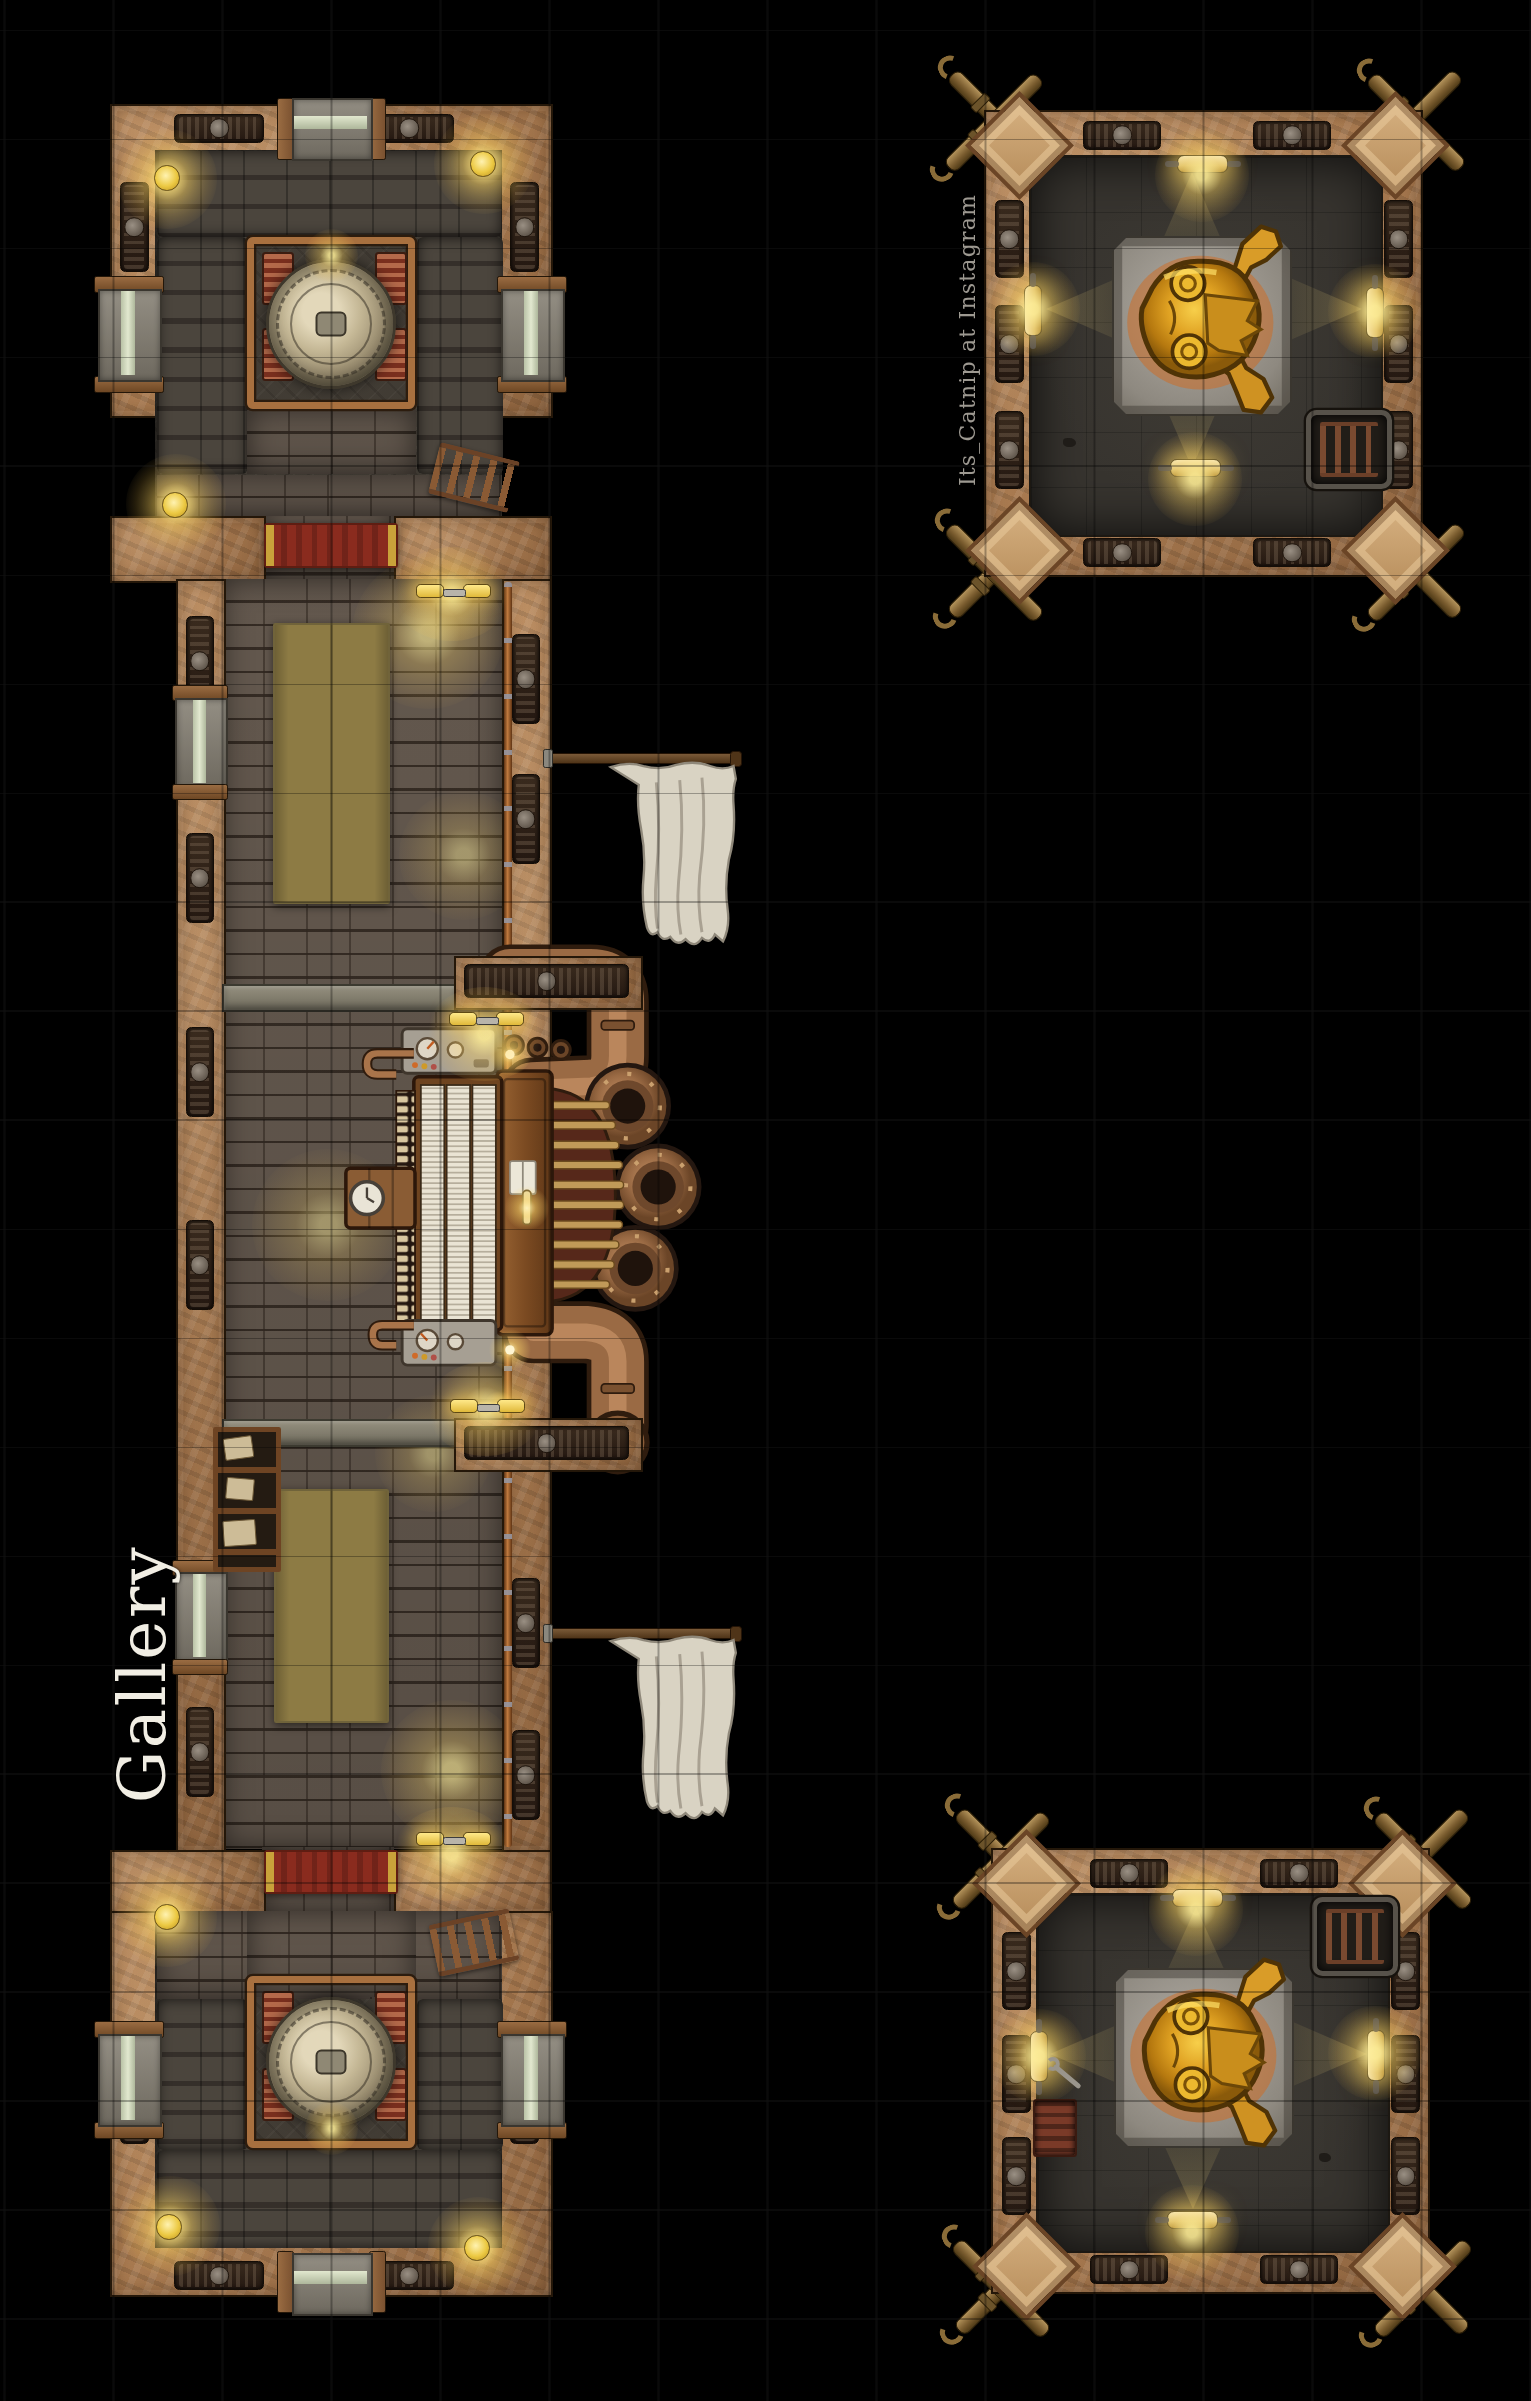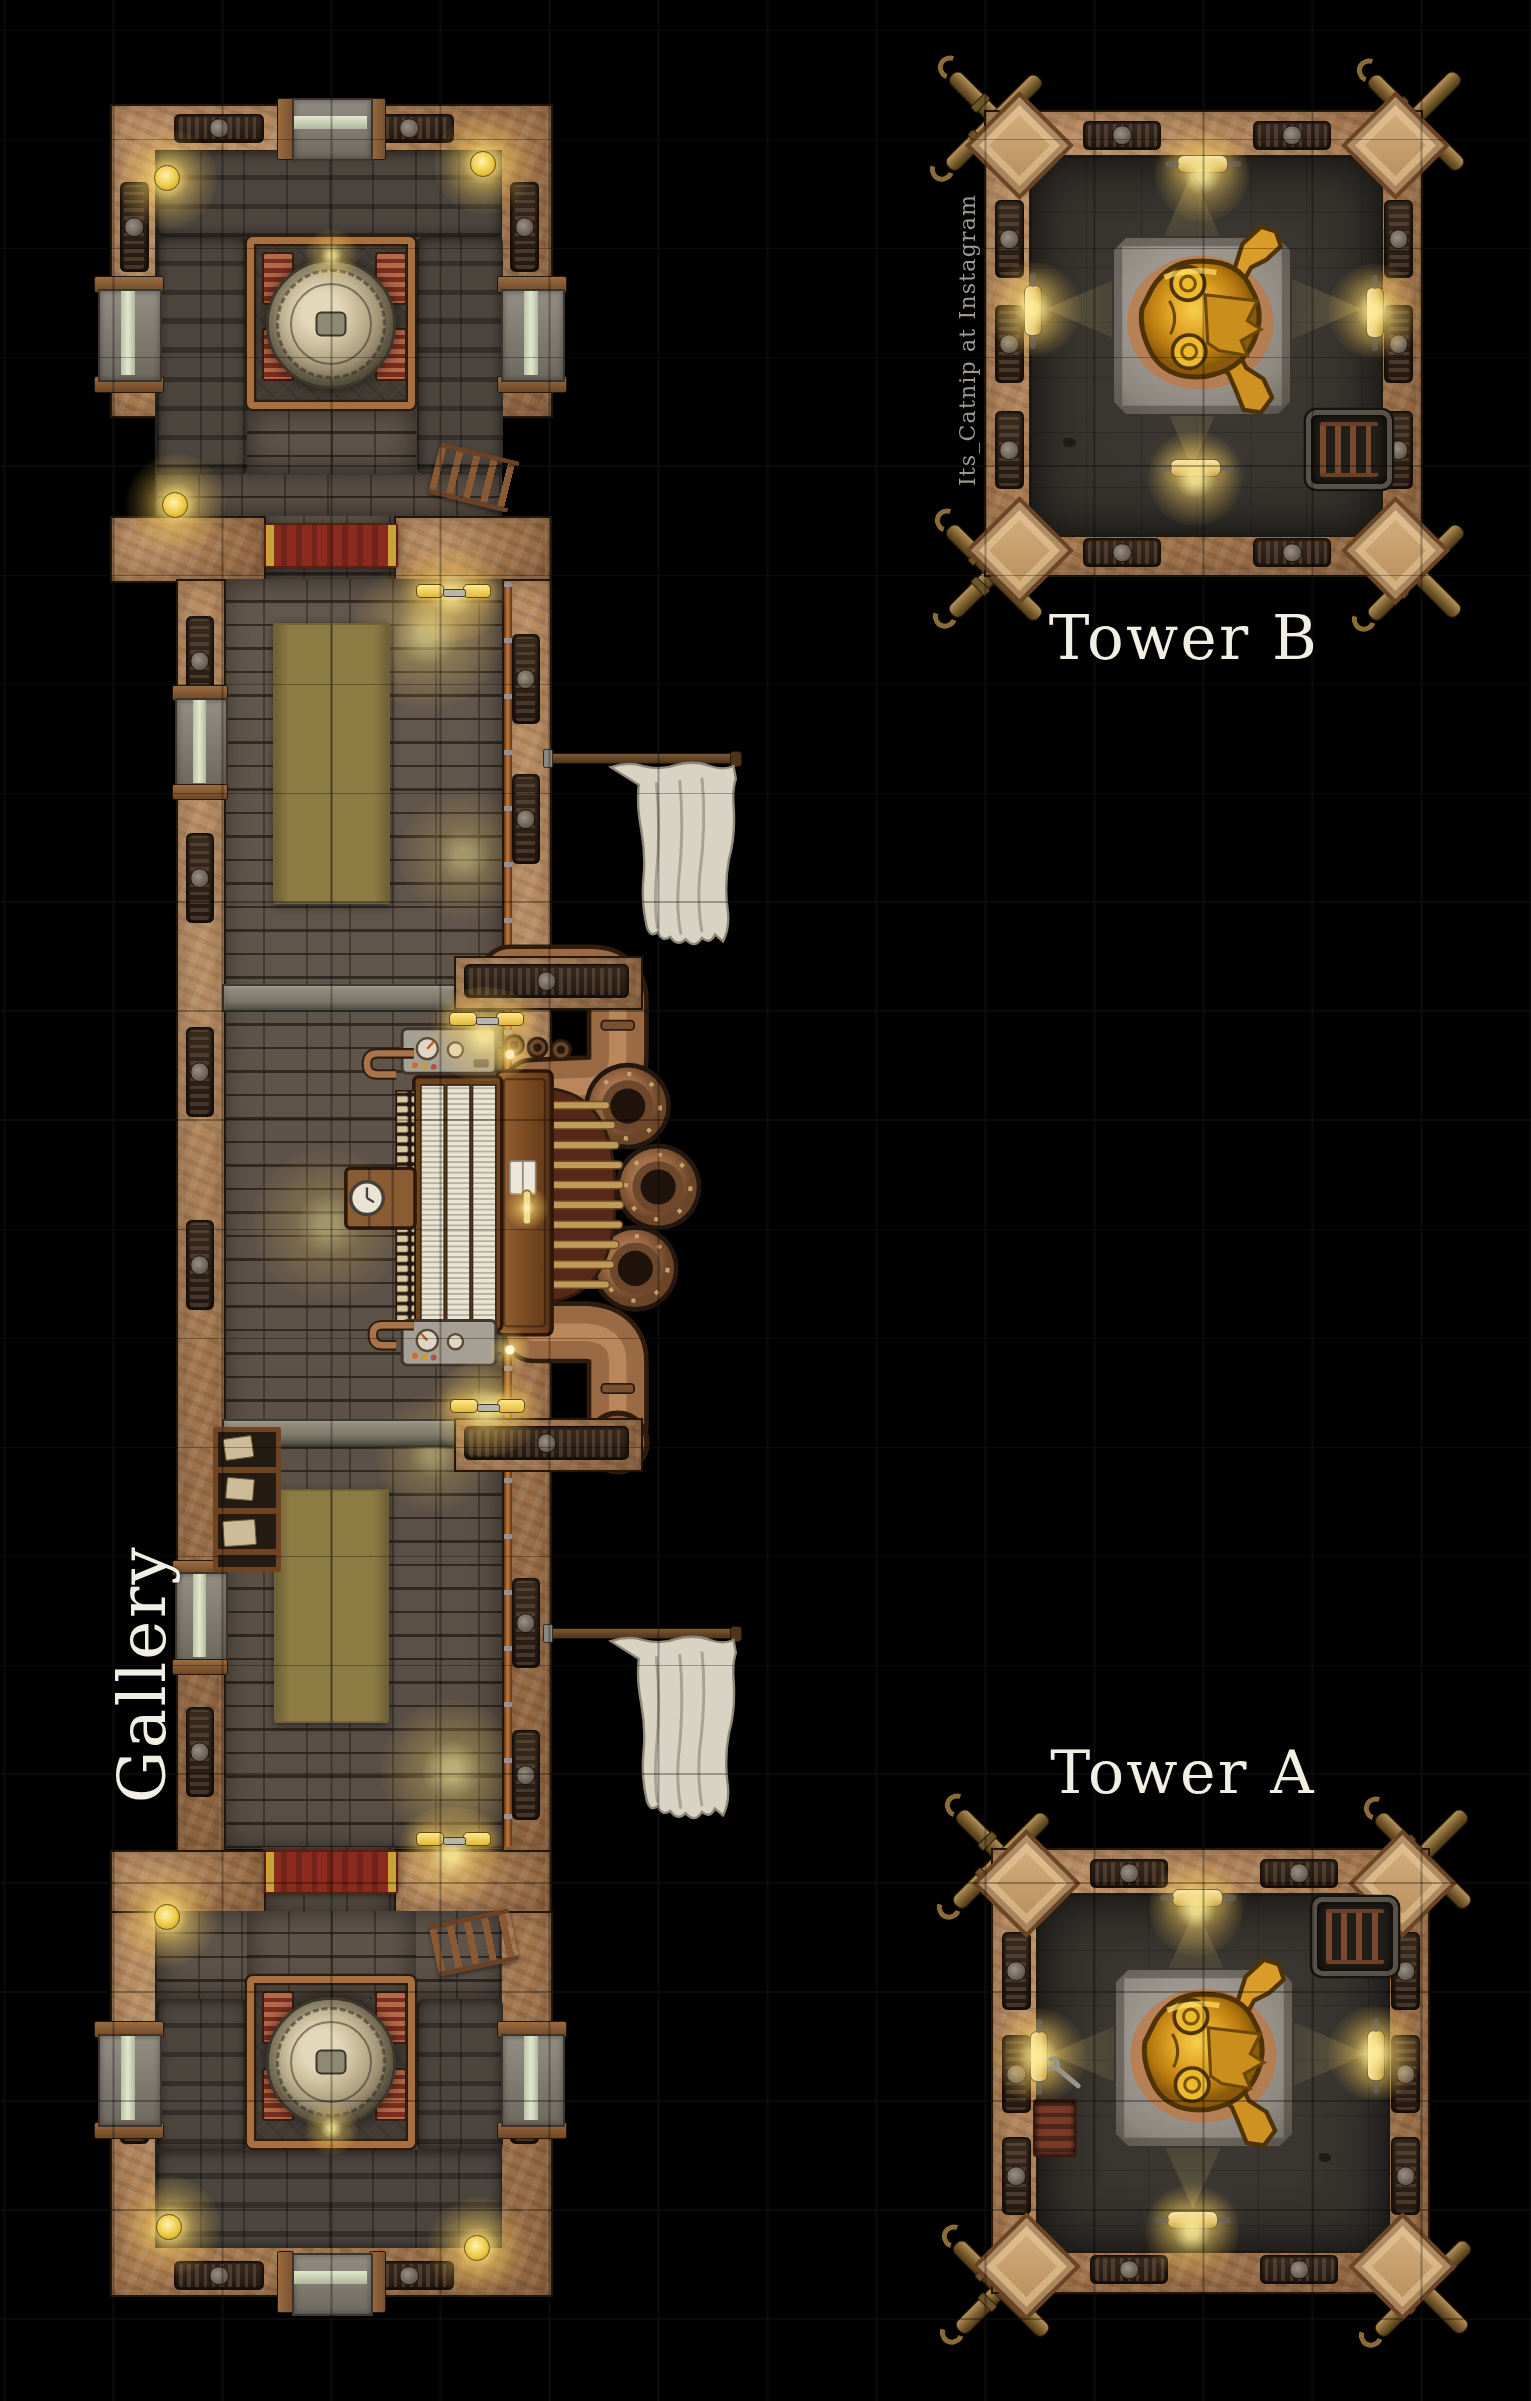--- a/index.html
+++ b/index.html
@@ -610,17 +610,15 @@
       <div class="hladder"></div>
     </div>
     <div class="a wrench" style="left:59px;top:226px"></div>
     <div class="a toolbox" style="left:42px;top:251px;width:40px;height:54px"></div>
     <div class="a debris" style="left:328px;top:305px;width:11.7px;height:8.8px"></div>
   </div>
 
   <div class="gd"></div>
 
   <div class="a lbl" id="lblGallery" style="left:142px;top:1674px;transform:translate(-50%,-50%) rotate(-90deg);font-size:66px">Gallery</div>
-  <div class="a lbl" style="left:1184px;top:637px;transform:translate(-50%,-50%);font-size:61px">Tower B</div>
-  <div class="a lbl" style="left:1183px;top:1772px;transform:translate(-50%,-50%);font-size:60px">Tower A</div>
   <div class="a wm" style="left:967px;top:340px;transform:translate(-50%,-50%) rotate(-90deg);font-size:22px;color:#aba69e;letter-spacing:1.2px;opacity:.92">Its_Catnip at Instagram</div>
 </div>
 
 
 </body></html>

